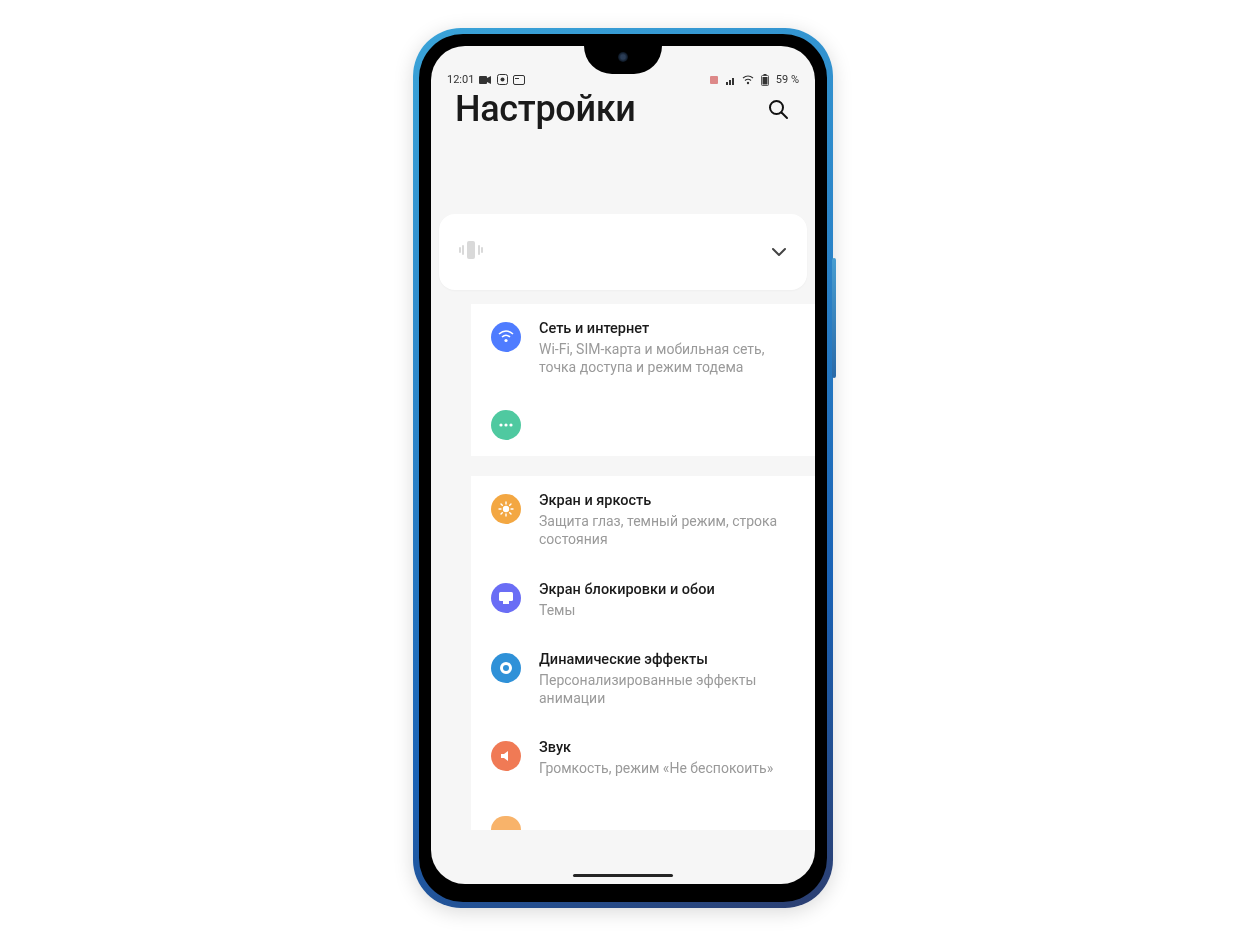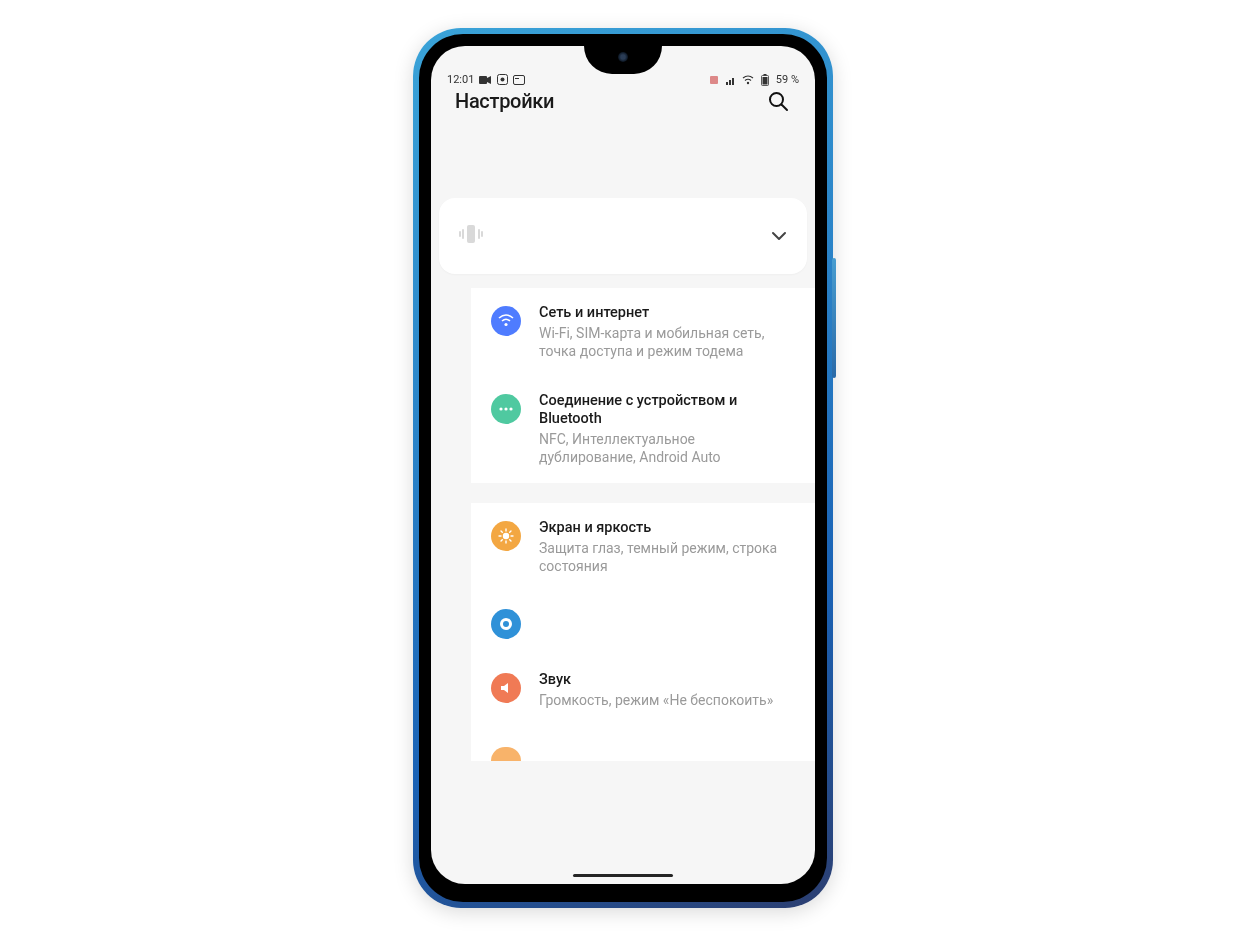--- a/index.html
+++ b/index.html
@@ -83,21 +83,21 @@
   .status-left, .status-right { display: flex; align-items: center; gap: 5px; margin-top: 40px; }
   .status-left span, .status-right span { line-height: 1; }
   .mini-icon { width:12px; height:10px; display:inline-flex; align-items:center; justify-content:center; }
   .header {
     padding: 16px 24px 0 24px;
     display:flex;
     align-items:center;
     justify-content:space-between;
   }
   .header h1 {
-    font-size: 20px;
+    font-size: 36px;
     font-weight: 500;
     color: #1a1a1a;
     letter-spacing: -0.3px;
   }
   .search-btn {
     width: 26px; height: 26px;
     display:flex;align-items:center;justify-content:center;
     cursor:pointer;
   }
   .spacer-large { height: 84px; }
@@ -274,24 +274,20 @@
             </div>
           </div>
           <div class="list-item">
             <div class="item-icon ic-green">
               <svg width="14" height="4" viewBox="0 0 14 4">
                   <circle cx="2" cy="2" r="1.6" fill="#fff"></circle>
                   <circle cx="7" cy="2" r="1.6" fill="#fff"></circle>
                   <circle cx="12" cy="2" r="1.6" fill="#fff"></circle>
                 </svg>
             </div>
-            <div class="item-text">
-              <div class="item-title">Соединение с устройством и Bluetooth</div>
-              <div class="item-sub">NFC, Интеллектуальное дублирование, Android Auto</div>
-            </div>
           </div>
         </div>
 
         <div class="group-gap"></div>
 
         <div class="list-group">
           <div class="list-item">
             <div class="item-icon ic-orange">
               <svg width="16" height="16" viewBox="0 0 16 16">
                   <circle cx="8" cy="8" r="3.2" fill="#fff"></circle>
@@ -306,26 +302,42 @@
                     <line x1="11.7" y1="4.3" x2="13" y2="3"></line>
                   </g>
                 </svg>
             </div>
             <div class="item-text">
               <div class="item-title">Экран и яркость</div>
               <div class="item-sub">Защита глаз, темный режим, строка состояния</div>
             </div>
           </div>
           <div class="list-item">
+            <div class="item-icon ic-violet">
+              <svg width="16" height="14" viewBox="0 0 16 14">
+                  <rect x="1" y="1" width="14" height="9" rx="1.5" fill="#fff"></rect>
+                  <rect x="5" y="10" width="6" height="3" fill="#fff"></rect>
+                </svg>
+            </div>
+            <div class="item-text">
+              <div class="item-title">Экран блокировки и обои</div>
+              <div class="item-sub">Темы</div>
+            </div>
+          </div>
+          <div class="list-item">
             <div class="item-icon ic-teal">
               <svg width="16" height="16" viewBox="0 0 16 16">
                   <circle cx="8" cy="8" r="6" fill="#fff"></circle>
                   <circle cx="8" cy="8" r="3" fill="#2f91d8"></circle>
                 </svg>
             </div>
+            <div class="item-text">
+              <div class="item-title">Динамические эффекты</div>
+              <div class="item-sub">Персонализированные эффекты анимации</div>
+            </div>
           </div>
           <div class="list-item">
             <div class="item-icon ic-coral">
               <svg width="14" height="14" viewBox="0 0 14 14">
                   <path d="M2 5 L5 5 L9 2 L9 12 L5 9 L2 9 Z" fill="#fff"></path>
                 </svg>
             </div>
             <div class="item-text">
               <div class="item-title">Звук</div>
               <div class="item-sub">Громкость, режим «Не беспокоить»</div>

